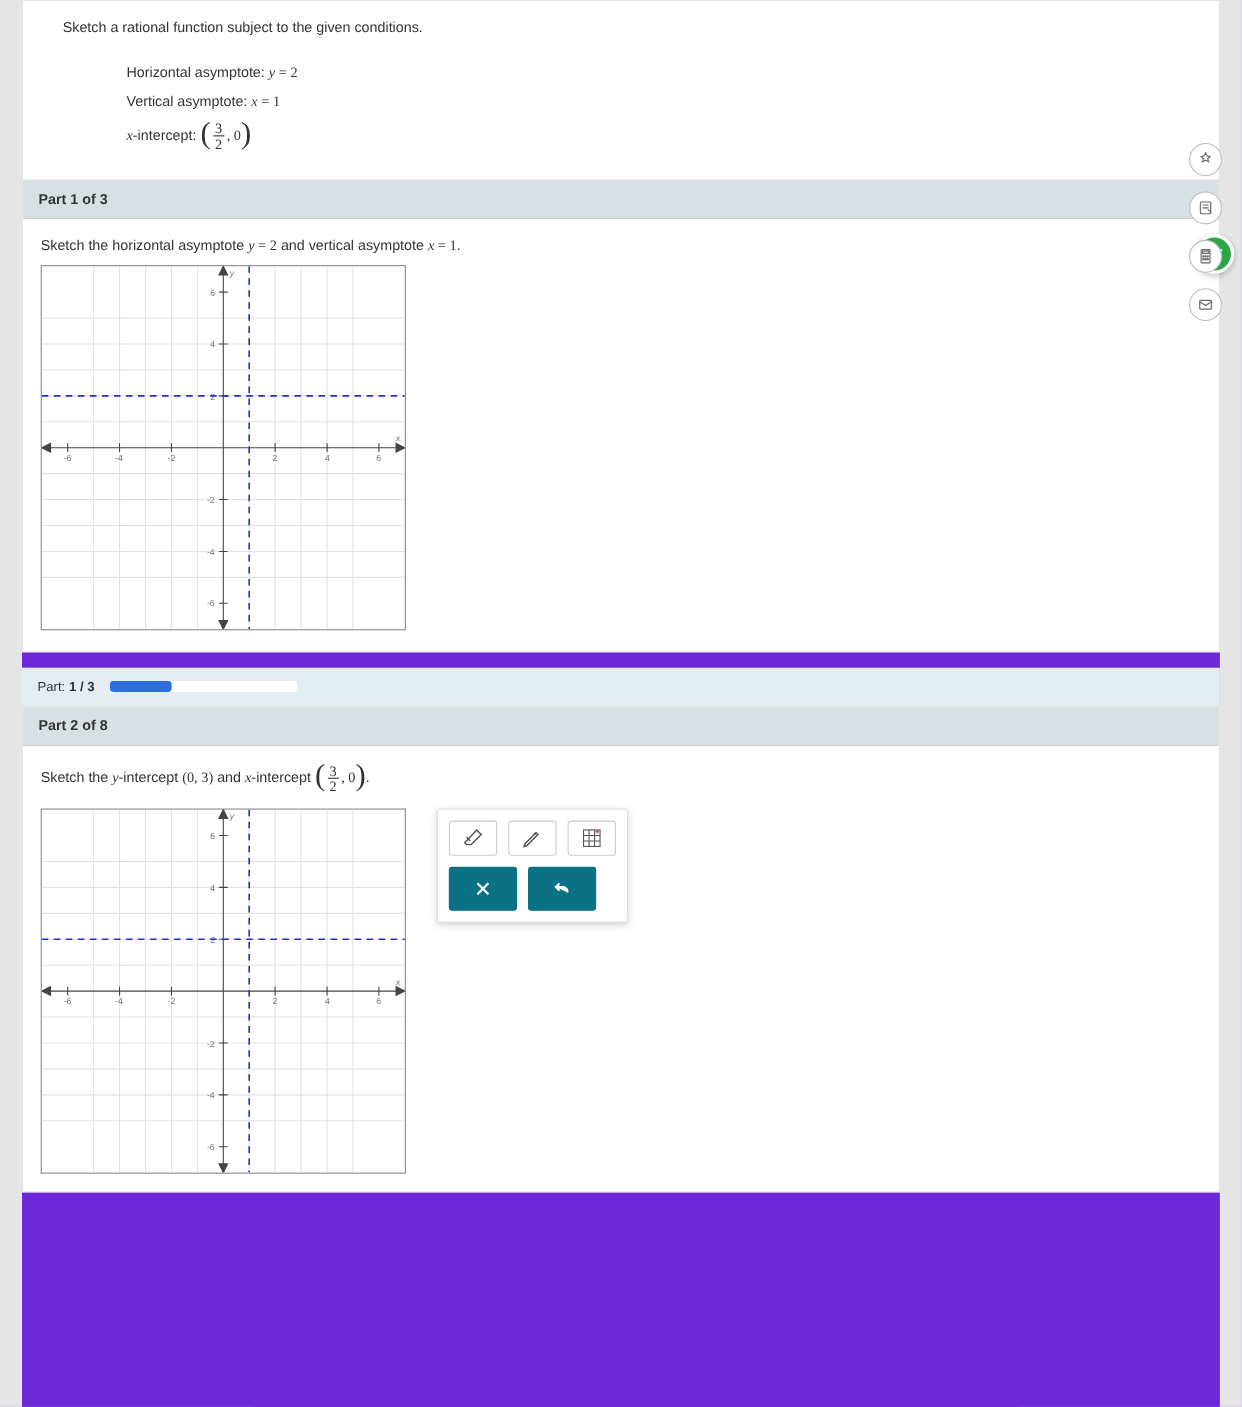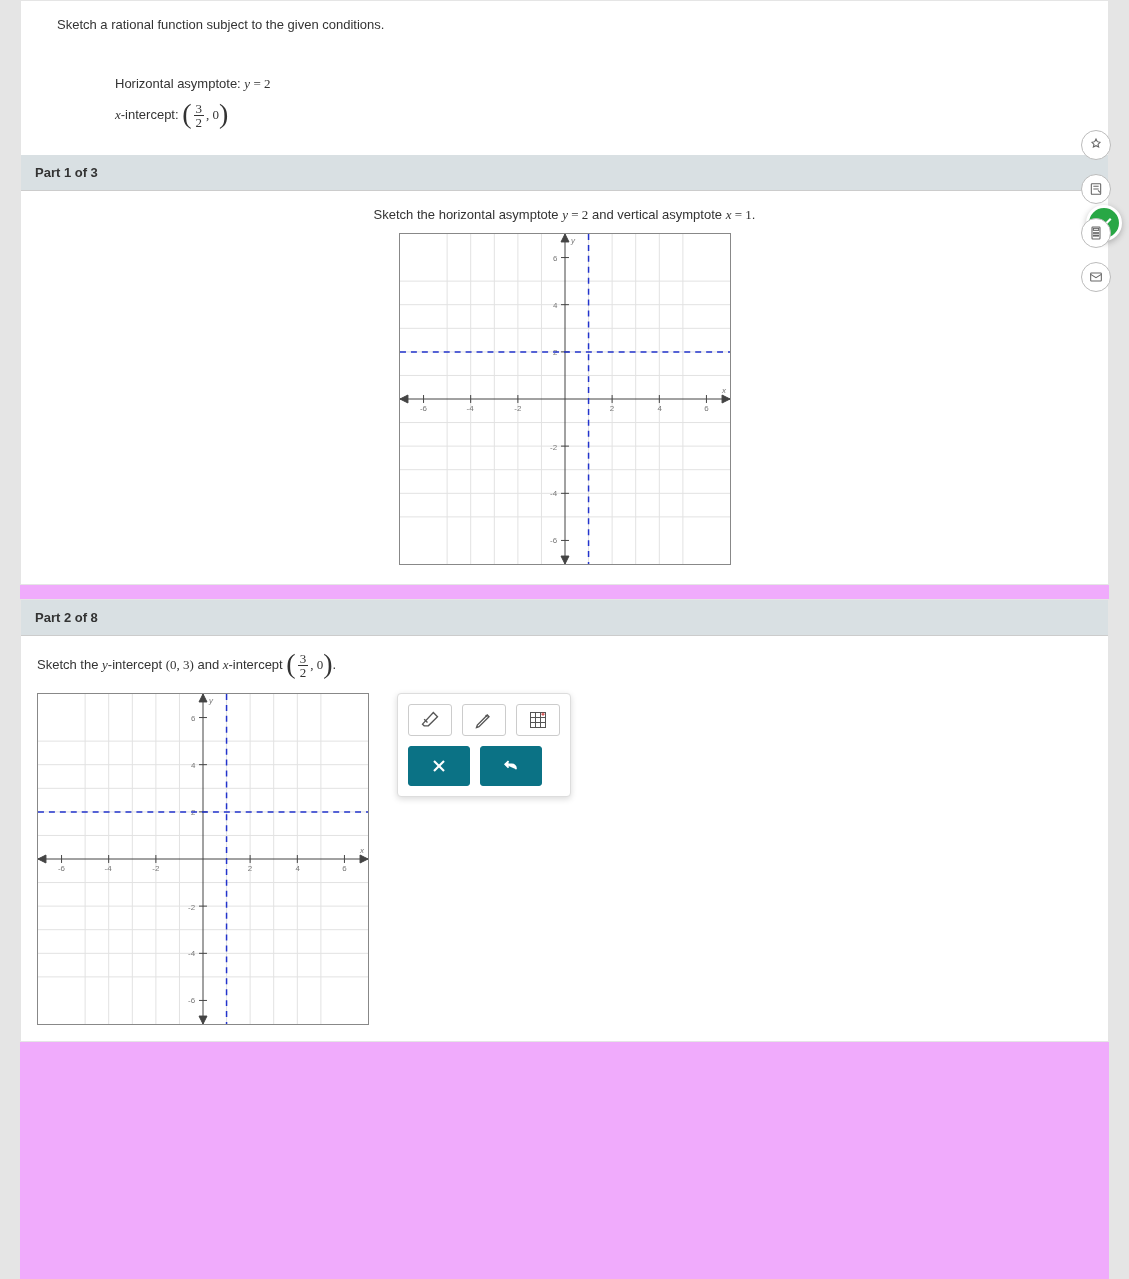--- a/index.html
+++ b/index.html
@@ -4,21 +4,21 @@
 <style>
   * { box-sizing: border-box; }
   body {
     margin: 0;
     font-family: Verdana, Arial, sans-serif;
     font-size: 13px;
     background: #e5e5e5;
     color: #333;
   }
   .page {
-    background: #f0abfc;
+    background: #6d28d9;
     margin: 0 20px 0 20px;
     padding: 0;
     min-height: 100vh;
     position: relative;
   }
   .card {
     background: #fff;
     border: 1px solid #e5e5e5;
     margin: 0 0 14px 0;
   }
@@ -128,36 +128,40 @@
   .side-icons .sicon svg { width: 16px; height: 16px; }
 </style>
 </head>
 <body>
 
 <div class="page">
 
   <div class="card">
     <div class="pad">
       <div>Sketch a rational function subject to the given conditions.</div>
-      <div class="indent" style="margin-top:44px;">
+      <div class="indent" style="margin-top:26px;">
         <div class="cond-line">
           <span>Horizontal asymptote:</span>
           <span class="math">y</span><span class="mathn"> = </span><span class="mathn">2</span>
         </div>
         <div class="cond-line">
+          <span>Vertical asymptote:</span>
+          <span class="math">x</span><span class="mathn"> = </span><span class="mathn">1</span>
+        </div>
+        <div class="cond-line">
           <span class="math" style="font-style:italic;">x</span><span>-intercept: </span>
           <span class="paren-lg">(</span><span class="frac"><span class="num">3</span><span class="den">2</span></span><span class="mathn">, 0</span><span class="paren-lg">)</span>
         </div>
       </div>
     </div>
 
     <div class="parthdr" style="position:relative;">
       <span>Part 1 of 3</span>
     </div>
-    <div class="part-body" style="position:relative;text-align:center;">
+    <div class="part-body" style="position:relative;">
       <div class="check-badge">
         <svg viewBox="0 0 24 24">
             <path d="M9 16.2l-4.2-4.2L3 13.8 9 19.8 21 7.8 19.2 6z"></path>
           </svg>
       </div>
       <div style="margin-bottom:10px;">
         <span>Sketch the horizontal asymptote </span><span class="math">y</span><span class="mathn"> = </span><span class="mathn">2</span><span> and vertical asymptote </span><span class="math">x</span><span class="mathn"> = </span><span class="mathn">1</span><span>.</span>
       </div>
       <svg class="graph" width="332" height="332" viewBox="0 0 332 332">
 
@@ -226,20 +230,26 @@
         </g>
 
         <g stroke="#2233cc" stroke-width="1.5" stroke-dasharray="6 5">
           <line x1="0" y1="118.6" x2="332" y2="118.6"></line>
           <line x1="189.7" y1="0" x2="189.7" y2="332"></line>
         </g>
       </svg>
     </div>
   </div>
 
+  <div class="progress-bar">
+    <span><span>Part: </span><b>1 / 3</b></span>
+    <div class="pbar">
+        <div class="pbar-fill"></div>
+      </div>
+  </div>
 
   <div class="card">
     <div class="parthdr">
       <span>Part 2 of 8</span>
     </div>
     <div class="part-body">
       <div style="margin-bottom:14px;">
         <span>Sketch the </span><span class="math">y</span><span>-intercept </span><span class="mathn">(0, 3)</span><span> and </span><span class="math">x</span><span>-intercept </span><span class="paren-lg">(</span><span class="frac"><span class="num">3</span><span class="den">2</span></span><span class="mathn">, 0</span><span class="paren-lg">)</span><span>.</span>
       </div>
       <div style="display:flex; align-items:flex-start;">

